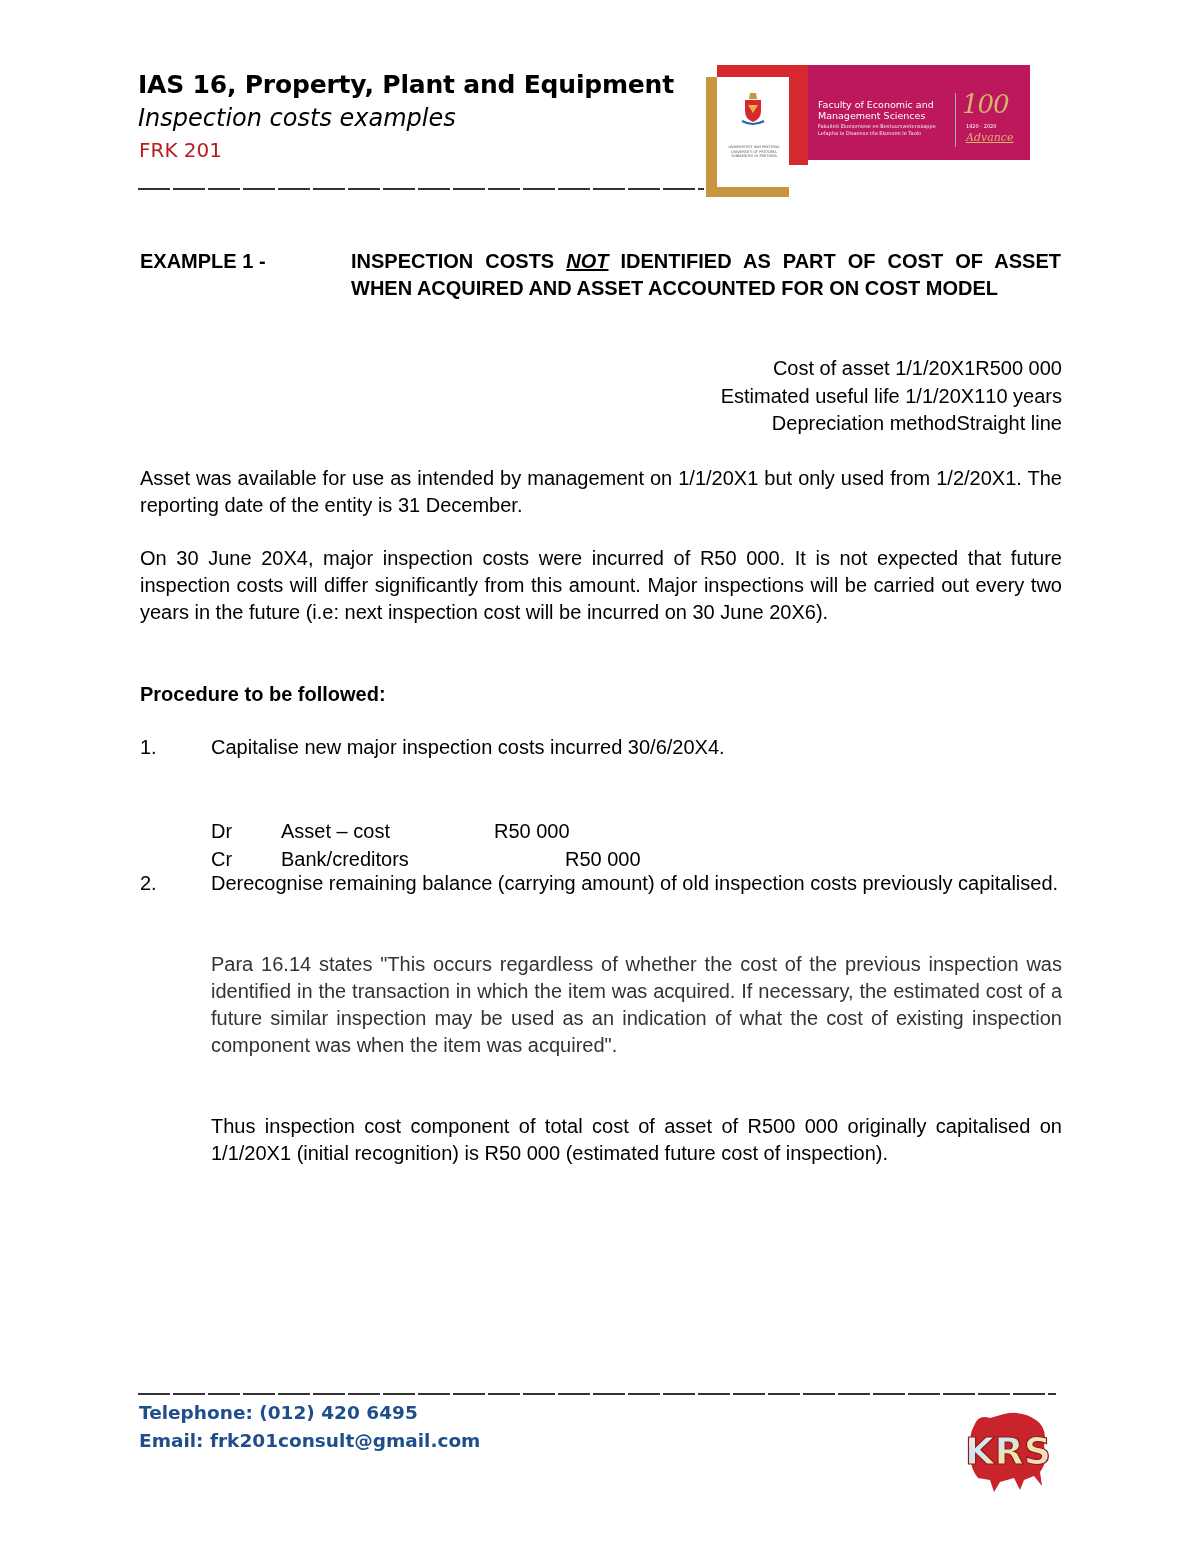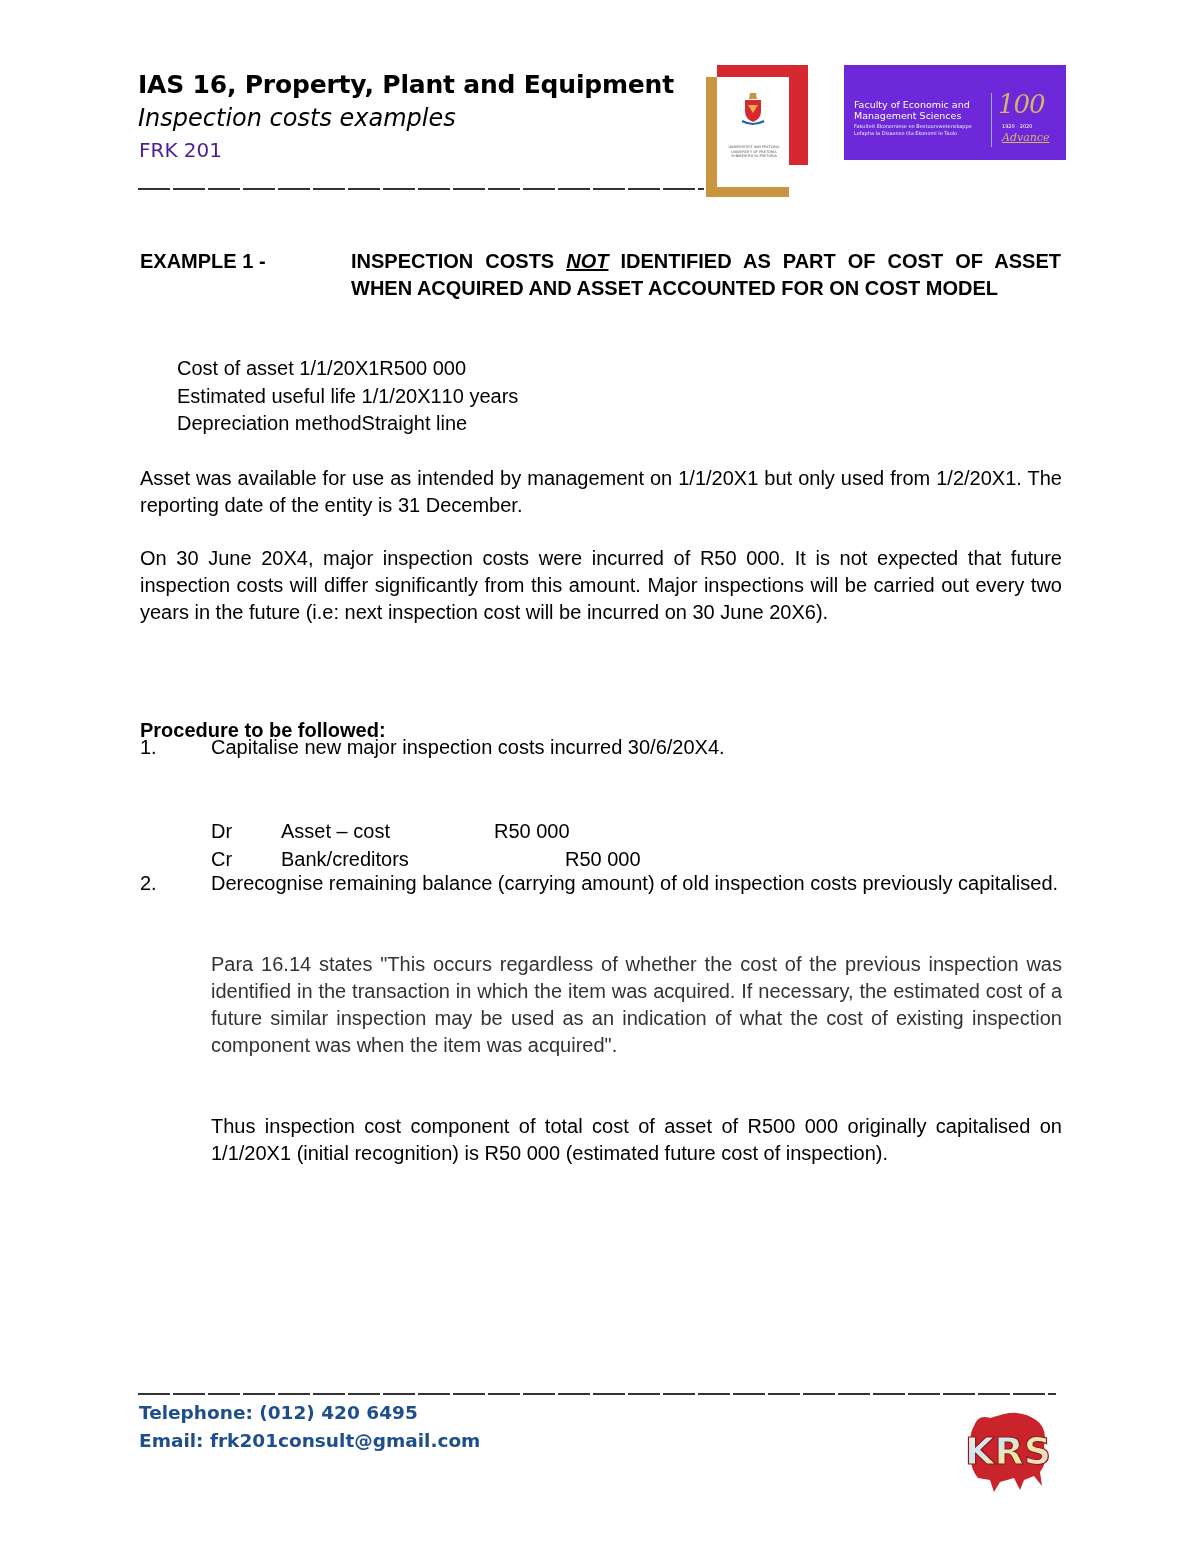--- a/index.html
+++ b/index.html
@@ -29,21 +29,21 @@
     left: 138px; top: 104px;
     font-family: "DejaVu Sans", sans-serif;
     font-style: italic;
     font-size: 24px;
     white-space: nowrap;
   }
   .hdr-course {
     left: 139px; top: 138px;
     font-family: "DejaVu Sans", sans-serif;
     font-size: 20px;
-    color: #4c1d95;
+    color: #b91c1c;
     white-space: nowrap;
   }
   .rule {
     height: 2px;
     background: repeating-linear-gradient(to right, #333 0 32px, transparent 32px 35px);
   }
   .rule-top { left: 138px; top: 188px; width: 566px; }
   .rule-bottom { left: 138px; top: 1393px; width: 918px; }
 
   
@@ -63,22 +63,21 @@
   .logo-crest {
     position: absolute; left: 33px; top: 26px; width: 28px; height: 36px;
   }
   .logo-univ {
     position: absolute; left: 18px; top: 80px; width: 60px;
     font-family: "DejaVu Sans", sans-serif;
     font-size: 3.5px; line-height: 4.5px; color: #555; text-align: center;
   }
   .logo-blue {
     position: absolute; left: 102px; top: 0; width: 222px; height: 95px;
-    background: #6d28d9;
-    margin-left: 36px;
+    background: #be185d;
   }
   .logo-fac {
     position: absolute; left: 10px; top: 34px;
     font-family: "DejaVu Sans", sans-serif;
     font-size: 9.5px; line-height: 11px; color: #fff; white-space: nowrap;
   }
   .logo-fac-sub {
     position: absolute; left: 10px; top: 58px;
     font-family: "DejaVu Sans", sans-serif;
     font-size: 5px; line-height: 7px; color: #e8eef8; white-space: nowrap;
@@ -117,27 +116,27 @@
   }
   .ex-heading {
     left: 351px; top: 248px; width: 710px;
     font-weight: bold;
     text-align: justify;
   }
   .ex-heading u { font-style: italic; margin-top: 15px; }
 
   .facts { left: 140px; top: 355px; width: 922px; }
   .fact-row {
-    display: flex; justify-content: flex-start; height: 27.5px; margin-left: 37px;
+    display: flex; justify-content: flex-end; height: 27.5px; margin-left: 37px;
   }
 
   .para { left: 140px; width: 922px; text-align: justify; }
   .p1 { top: 465px; }
   .p2 { top: 545px; }
-  .proc { left: 140px; top: 681px; font-weight: bold; white-space: nowrap; margin-top: 36px; }
+  .proc { left: 140px; top: 681px; font-weight: bold; white-space: nowrap; }
 
   .num { left: 140px; white-space: nowrap; }
   .step-text { left: 211px; width: 851px; text-align: justify; }
   .n1 { top: 734px; }
   .s1 { top: 734px; }
 
   .je-row { left: 211px; height: 28px; width: 500px; }
   .je-row span { position: absolute; top: 0; white-space: nowrap; margin-top: 30px; }
   .je-dr { top: 788px; }
   .je-cr { top: 816px; }

